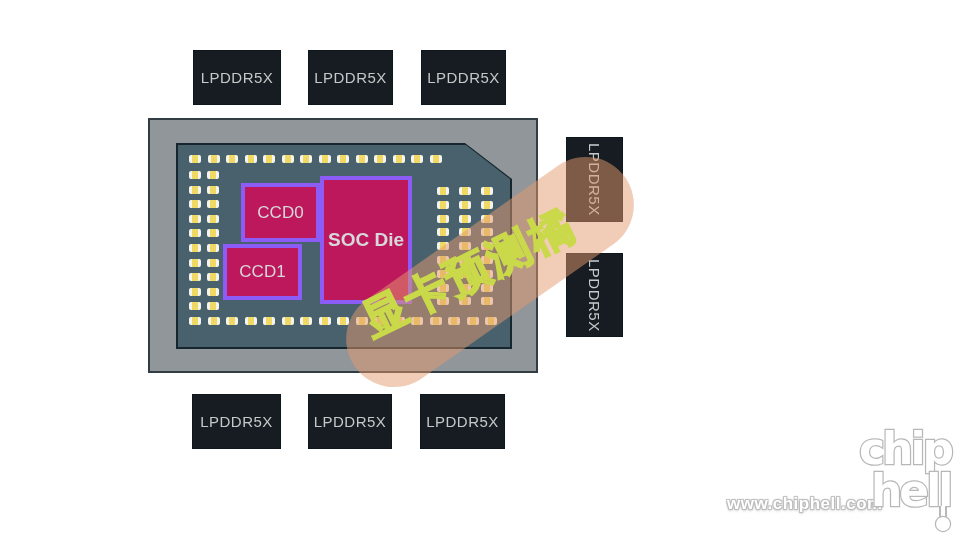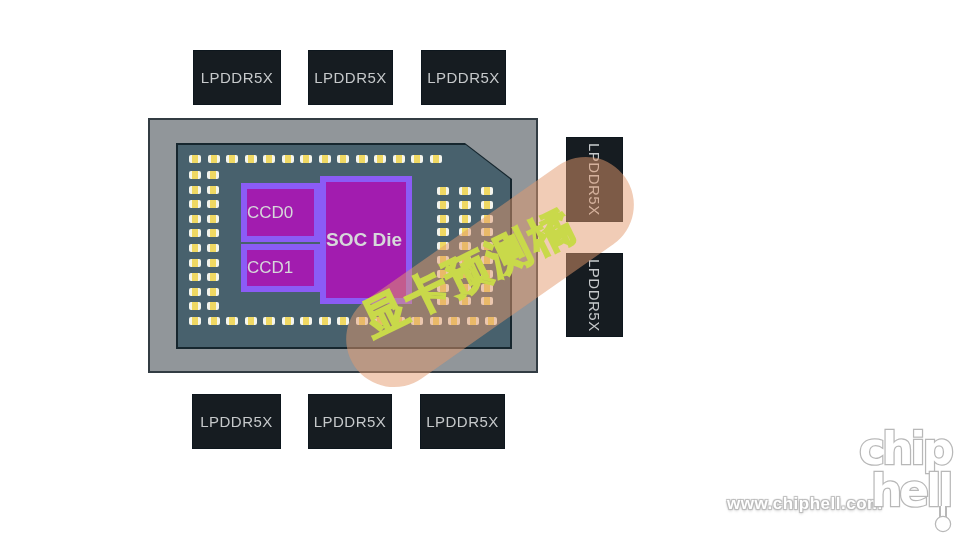--- a/index.html
+++ b/index.html
@@ -38,28 +38,28 @@
     clip-path:polygon(0 0,86% 0,100% 17.5%,100% 100%,0 100%);
   }
   #substrate{
     left:178px;top:145px;width:332px;height:202px;
     background:#48616d;
     clip-path:polygon(0 0,86.7% 0,100% 16.8%,100% 100%,0 100%);
   }
 
   .die{
     position:absolute;
-    background:#a21caf;
-    border:6px solid #8b5cf6;
+    background:#be185d;
+    border:4px solid #8b5cf6;
     box-sizing:border-box;
     color:#d6d8da;
-    display:flex;align-items:center;
+    display:flex;align-items:center;justify-content:center;
   }
   #die-ccd0{left:241px;top:183px;width:79px;height:59px;font-size:17px;}
-  #die-ccd1{left:241px;top:244px;width:79px;height:48px;font-size:17px;}
+  #die-ccd1{left:223px;top:244px;width:79px;height:56px;font-size:17px;}
   #die-soc{left:320px;top:176px;width:92px;height:128px;font-size:19px;font-weight:bold;}
 
   
   .cap{
     position:absolute;
     width:12px;height:8px;
     border-radius:2px;
   }
 
   

